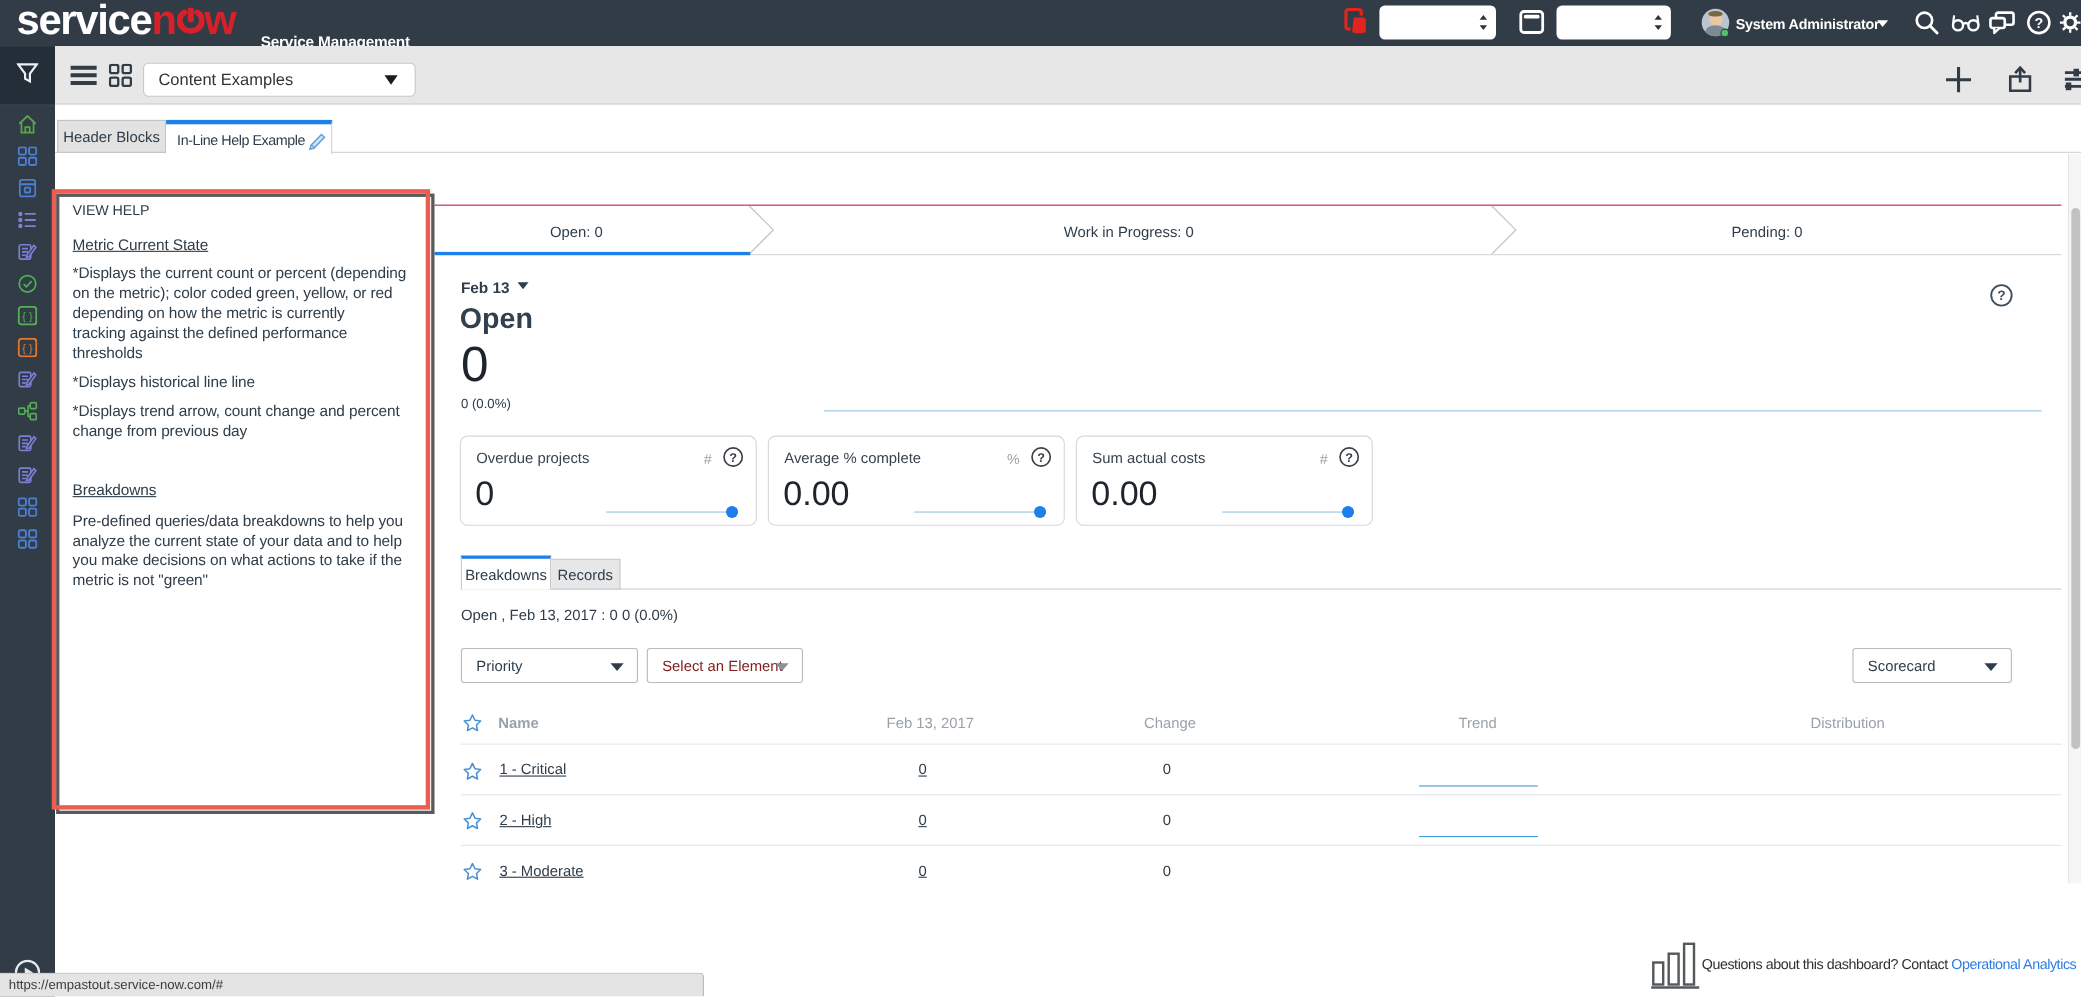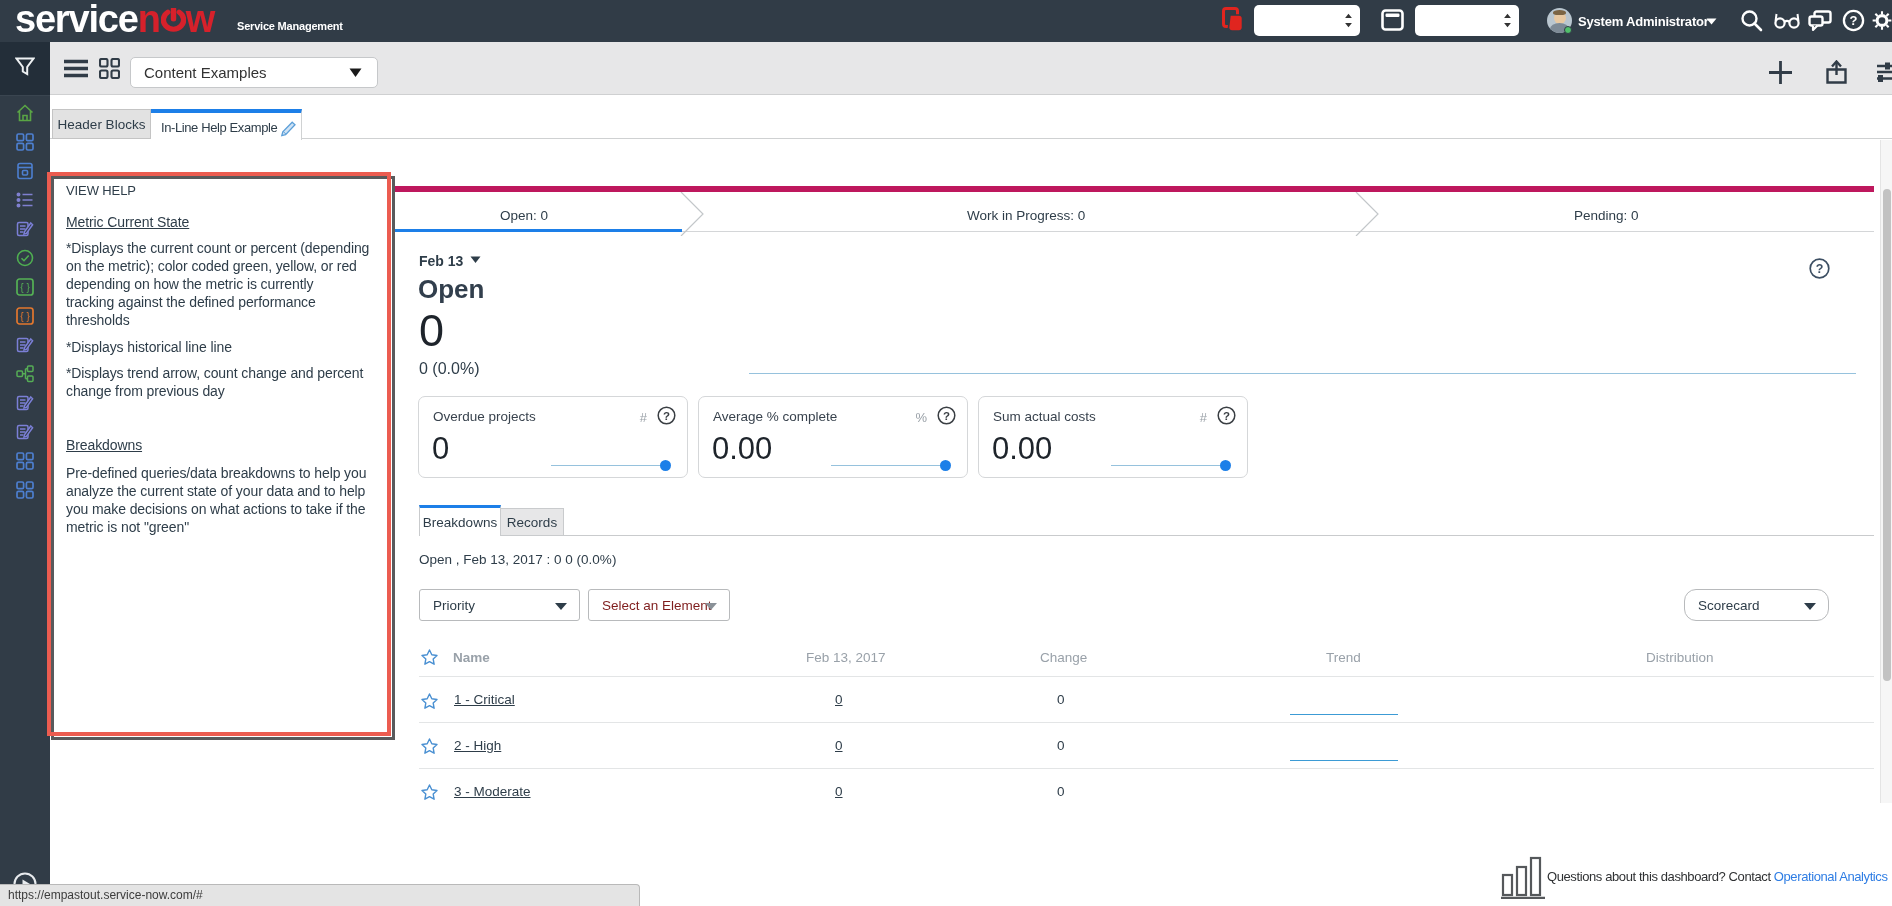--- a/index.html
+++ b/index.html
@@ -3,21 +3,21 @@
 <meta charset="utf-8">
 <style>
 * { margin:0; padding:0; box-sizing:border-box; }
 html,body { width:1892px; height:906px; overflow:hidden; }
 body { font-family:"Liberation Sans", sans-serif; position:relative; background:#fff; color:#2e3d49; }
 
 
 #hdr { position:absolute; left:0; top:0; width:1892px; height:42px; background:#313c47; }
 #logo { position:absolute; left:15px; top:-2px; font-weight:bold; font-size:38px; letter-spacing:-1.2px; color:#fff; }
 #logo .red { color:#d6212b; letter-spacing:-0.2px; }
-#hdr-app { position:absolute; left:237px; top:20px; font-size:11px; font-weight:bold; color:#fff; letter-spacing:-0.2px;text-align:right; }
+#hdr-app { position:absolute; left:237px; top:30px; font-size:14px; font-weight:bold; color:#fff; letter-spacing:-0.2px;text-align:right; }
 .hsel { position:absolute; top:5px; height:31px; background:#fff; border-radius:5px; font-size:13px; color:#222; overflow:hidden; }
 .hsel .txt { position:absolute; left:11px; top:24px;margin-top:26px; }
 .hsel .ud { position:absolute; right:7px; top:7px; width:9px; height:17px; }
 #hdr-user { position:absolute; left:1578px; top:14px; font-size:13px; font-weight:bold; color:#fff; letter-spacing:-0.2px; white-space:nowrap; }
 .hicon { position:absolute; top:9px; }
 
 
 #tbar { position:absolute; left:50px; top:42px; width:1842px; height:53px; background:#e7e7e8; border-bottom:1px solid #cfd0d1; }
 #csel { position:absolute; left:80px; top:15px; width:248px; height:31px; background:#fff; border:1px solid #c6c8ca; border-radius:5px; font-size:15px; color:#333; }
 #csel .txt { position:absolute; left:13px; top:6px; }
@@ -27,34 +27,34 @@
 #sfilter { position:absolute; left:0; top:0; width:50px; height:53px; background:#232e39; }
 .sicon { position:absolute; left:16px; }
 
 
 #tabline { position:absolute; left:50px; top:138px; width:1842px; height:1px; background:#cfd1d2; }
 .ptab { position:absolute; top:109px; height:30px; font-size:13.5px; line-height:29px; }
 #tab1 { left:52px; width:99px; background:#e2e2e2; border:1px solid #c4c4c4; text-align:center; color:#2e3d49; }
 #tab2 { left:151px; width:151px; background:#fff; border-right:1px solid #d0d2d3; border-top:4px solid #1d7fe8; color:#2e3d49; padding-left:10px; height:31px; font-size:13px; letter-spacing:-0.4px; }
 
 
-#chev { position:absolute; left:50px; top:186px; width:1824px; height:46px; background:#fff; border-top:6px solid #be185d; border-bottom:1px solid #d4d6d8; }
+#chev { position:absolute; left:50px; top:186px; width:1824px; height:46px; background:#fff; border-top:1px solid #be185d; border-bottom:1px solid #d4d6d8; }
 .chevtxt { position:absolute; top:16px; font-size:13.5px; color:#2e3d49; }
 #chev-blue { position:absolute; left:50px; top:229px; width:632px; height:3px; background:#1d7fe8; }
 
 
 #help-shadow { position:absolute; left:51px; top:176px; width:344px; height:564px; background:#fff; border:3px solid #595a5c; }
 #help-red { position:absolute; left:47px; top:172px; width:344px; height:564px; border:4px solid #ec5c50; background:transparent; }
 #help-text { position:absolute; left:66px; top:182px; width:322px; font-size:14px; line-height:18px; color:#2e3d49; white-space:nowrap; letter-spacing:-0.1px; }
 
 
 #feb { position:absolute; left:419px; top:253px; font-size:14px; font-weight:bold; }
 #open-h { position:absolute; left:418px; top:274px; font-size:26px; font-weight:bold; color:#323f4d; }
 #big0 { position:absolute; left:419px; top:305px; font-size:45px; color:#1e242b; }
-#pct0 { position:absolute; left:419px; top:360px; font-size:16px; }
+#pct0 { position:absolute; left:419px; top:360px; font-size:12px; }
 #bigline { position:absolute; left:749px; top:373px; width:1107px; height:1px; background:#96c2dd; }
 
 
 .card { position:absolute; top:396px; width:270px; height:82px; background:#fff; border:1px solid #d5d7d9; border-radius:7px; }
 .card .title { position:absolute; left:14px; top:12px; font-size:13.5px; color:#39434e; }
 .card .unit { position:absolute; right:40px; top:13px; font-size:13px; color:#9aa1a8; }
 .card .val { position:absolute; left:13px; top:34px; font-size:31px; color:#1e242b; }
 .card .tline { position:absolute; right:22px; top:68px; width:114px; height:1px; background:#96c2dd; }
 .card .tdot { position:absolute; right:16px; top:63px; width:11px; height:11px; border-radius:50%; background:#1d7fe8; }
 
@@ -66,21 +66,21 @@
 
 #bsub { position:absolute; left:419px; top:552px; font-size:13.5px; }
 
 
 .dd { position:absolute; height:32px; background:#fff; border:1px solid #b8babc; border-radius:3px; font-size:14.5px; }
 .dd .txt { position:absolute; left:13px; top:8px; font-size:13.5px; }
 .dd .car { position:absolute; right:12px; top:13px; width:0; height:0; border-left:6px solid transparent; border-right:6px solid transparent; border-top:7px solid #2e3d49; }
 #dd1 { left:419px; top:589px; width:161px; }
 #dd2 { left:588px; top:589px; width:142px; color:#7f1d1d; }
 #dd2 .car { border-top-color:#8a9198; }
-#dd3 { left:1684px; top:589px; width:145px;border-radius:12px; }
+#dd3 { left:1684px; top:589px; width:145px; }
 
 
 .th { position:absolute; top:650px; font-size:13.5px; color:#99a1a9; }
 .star { position:absolute; left:421px; }
 .rowline { position:absolute; left:419px; width:1455px; height:1px; background:#e3e5e6; }
 .cellname { position:absolute; font-size:13.5px; color:#2e3d49; text-decoration:underline; }
 .cell0 { position:absolute; font-size:13.5px; }
 .trline { position:absolute; left:1290px; width:108px; height:1px; background:#3c9bd5; }
 
 

